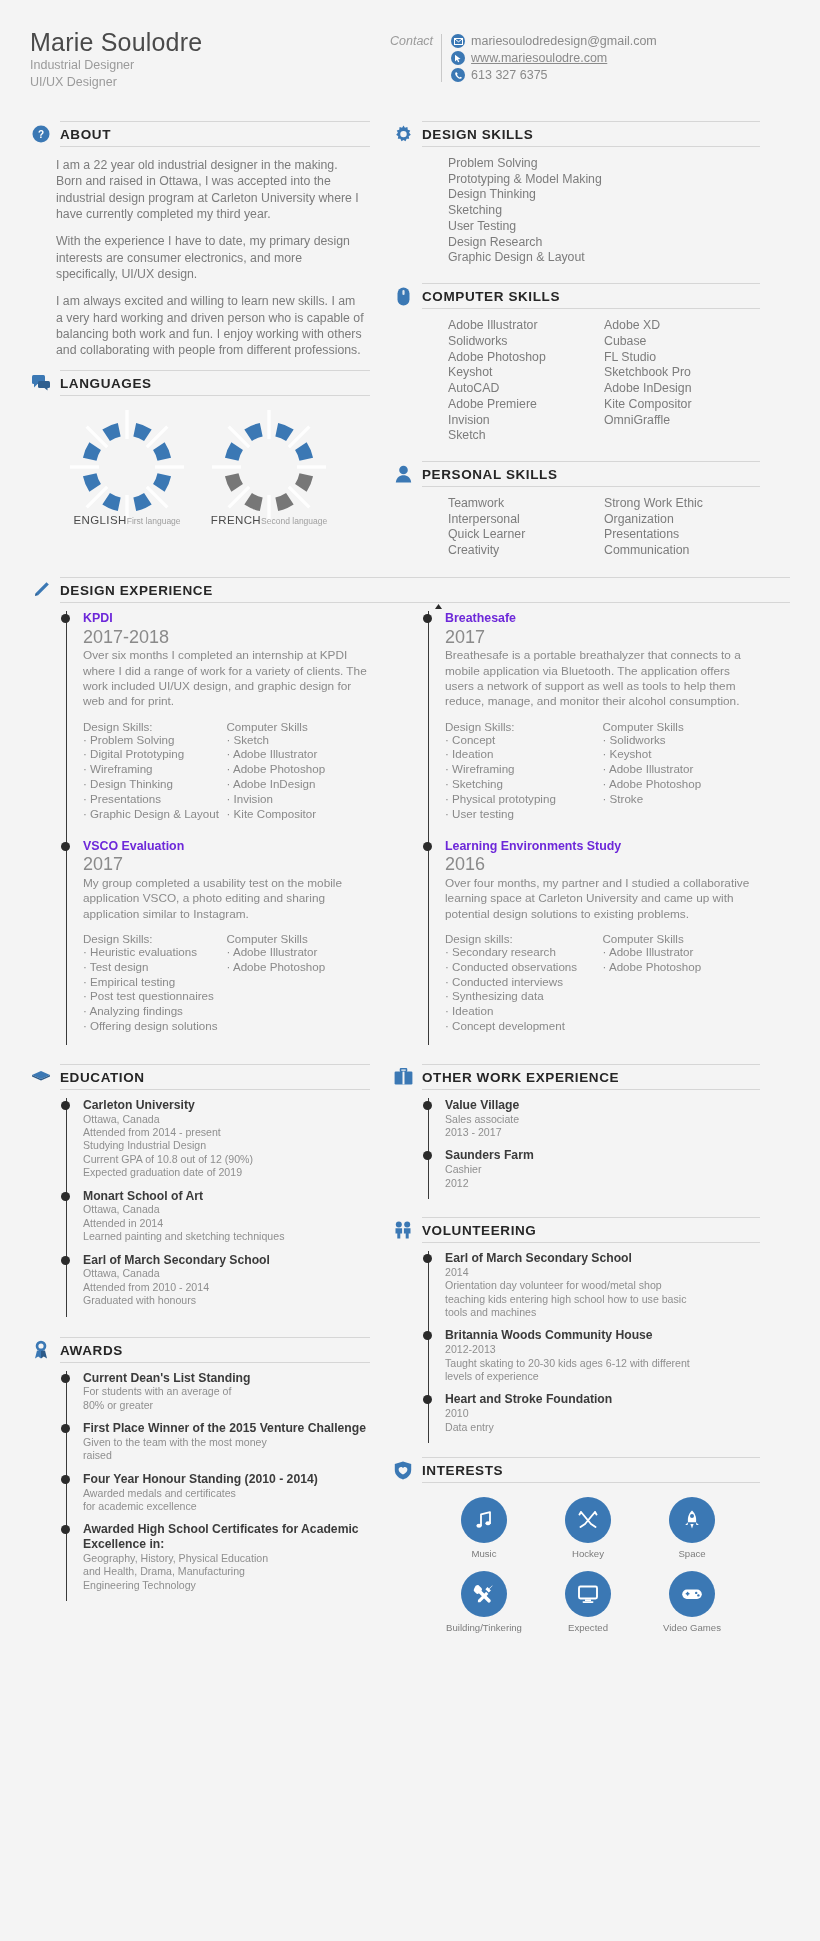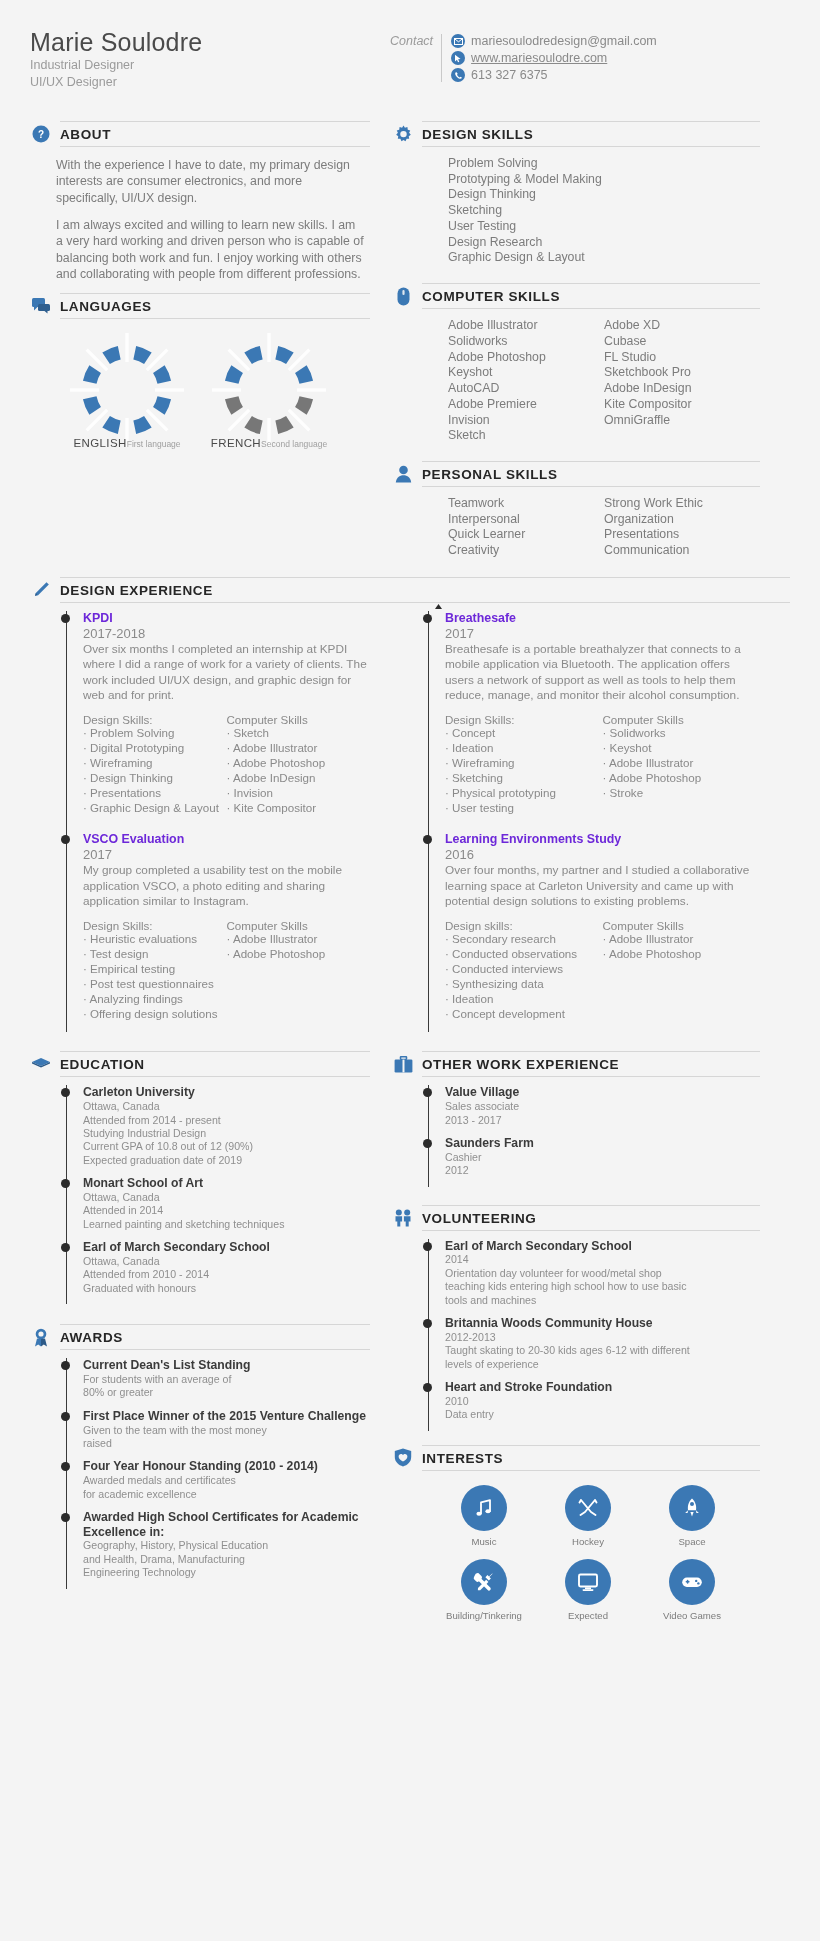--- a/index.html
+++ b/index.html
@@ -57,21 +57,21 @@
   .skill-cols { display: flex; }
   .skill-cols > div { width: 50%; }
 
   
   .tl { padding: 8px 0 0 30px; position: relative; }
   .tl-inner { position: relative; padding-left: 16px; border-left: 1.6px solid #3a3a3a; margin-left: 6px; }
   .tl-arrow { position: absolute; left: 5.2px; top: -9px; }
   .tl-item { position: relative; padding-bottom: 11px; }
   .tl-dot { position: absolute; left: -22.5px; top: 3px; width: 9px; height: 9px; border-radius: 50%; background: #2b2b2b; }
   .tl-title { font-size: 12.4px; font-weight: bold; color: #6d28d9; line-height: 1.2; }
-  .tl-date { font-size: 13px; color: #8a8a8a; line-height: 1.25; }
+  .tl-date { font-size: 18px; color: #8a8a8a; line-height: 1.25; }
   .tl-desc { font-size: 11.8px; color: #8a8a8a; line-height: 1.3; margin-top: 0px; }
   .tl-skillblock { display: flex; margin-top: 10px; }
   .tl-skillblock > div { width: 50%; }
   .tl-skillblock .hd { font-size: 11.6px; color: #8a8a8a; }
   .tl-skillblock .li { font-size: 11.6px; color: #8a8a8a; line-height: 1.28; }
 
   
   .tl-sm .tl-title { font-size: 12.2px; font-weight: bold; color: #3b3b3b; }
   .tl-sm .tl-line { font-size: 10.6px; color: #8f8f8f; line-height: 1.27; }
   .tl-sm .tl-item { padding-bottom: 9px; }
@@ -139,20 +139,21 @@
             <svg width="18" height="18" viewBox="0 0 18 18">
                 <circle cx="9" cy="9" r="8.5" fill="#3b78b4"></circle>
                 <text x="9" y="13.2" font-family="Liberation Sans, sans-serif" font-size="10" font-weight="bold" fill="#fff" text-anchor="middle">?</text>
               </svg>
           </span>
           <div class="sec-title-wrap">
             <span class="sec-title">ABOUT</span>
           </div>
         </div>
         <div class="about-body">
+          <p>I am a 22 year old industrial designer in the making. Born and raised in Ottawa, I was accepted into the industrial design program at Carleton University where I have currently completed my third year.</p>
           <p>With the experience I have to date, my primary design interests are consumer electronics, and more specifically, UI/UX design.</p>
           <p>I am always excited and willing to learn new skills. I am a very hard working and driven person who is capable of balancing both work and fun. I enjoy working with others and collaborating with people from different professions.</p>
         </div>
       </div>
 
       <div class="sec" style="margin-top:2px;">
         <div class="sec-hd">
           <span class="sec-ico">
             <svg width="19" height="16" viewBox="0 0 19 16">
                 <rect x="0" y="0" width="13" height="9" rx="1.5" fill="#3b78b4"></rect>

